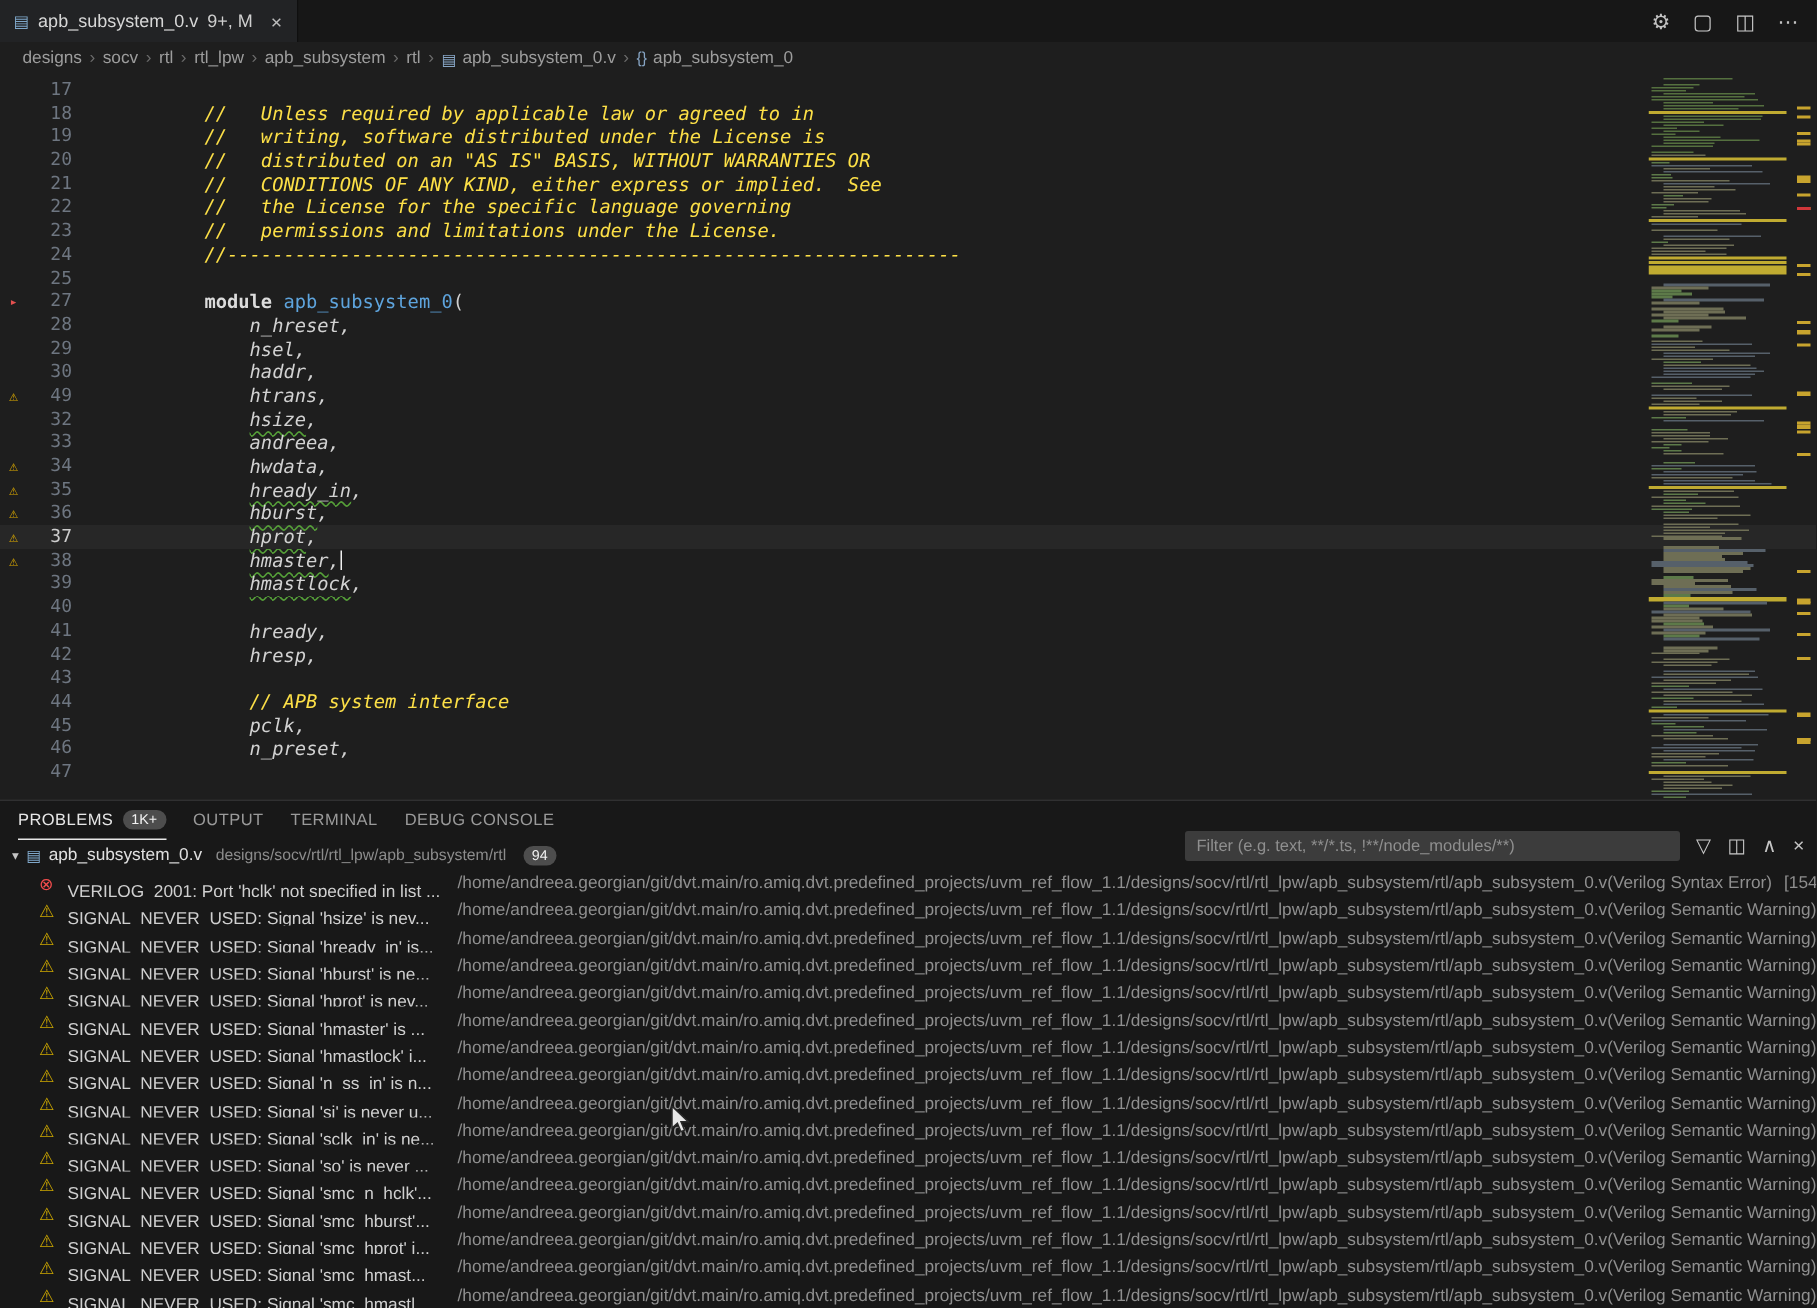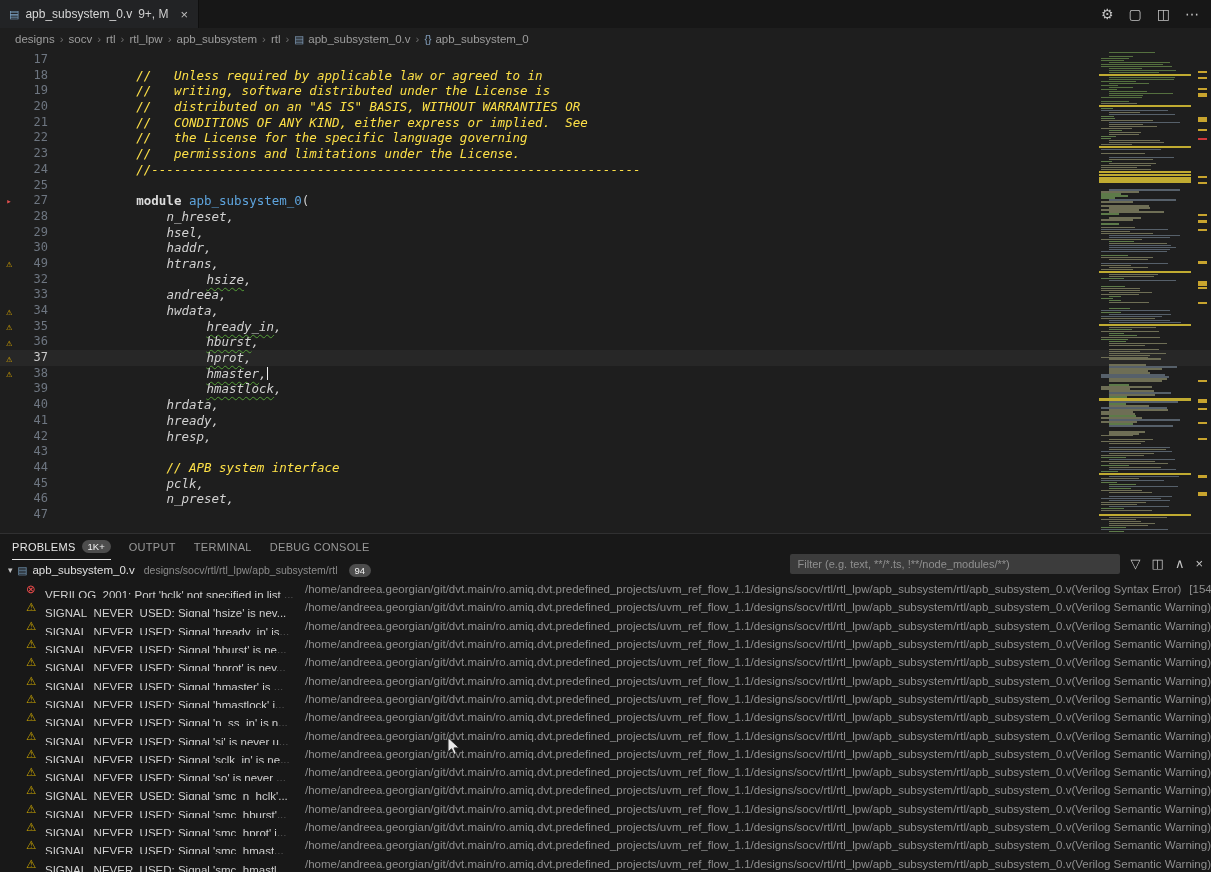--- a/index.html
+++ b/index.html
@@ -39,21 +39,21 @@
   .line.mod .g-mod { display:inline; color:#e5504f; font-size:9px; }
   .ln { width:30px; flex:none; text-align:right; color:#6e7681; font-size:12px; margin-right:13px; cursor:pointer; }
   .line.active .ln { color:#cccccc; }
   .code { white-space:pre; color:#cfcfcf; }
   .cmt { color:#fde047; font-style:italic; }
   .kw  { color:#dcdcdc; font-weight:bold; }
   .ent { color:#5ea4dd; }
   .id  { color:#d2d2d2; font-style:italic; }
   .pl  { color:#cfcfcf; }
   .sq  { text-decoration-line:underline; text-decoration-style:wavy; text-decoration-color:#55a038;
-         text-decoration-thickness:1px; text-underline-offset:2.5px;margin-left:40px; }
+         text-decoration-thickness:1px; text-underline-offset:2.5px; }
   .caret { display:inline-block; width:1.5px; height:13px; background:#f0f0f0; vertical-align:-2px; }
 
   
   .minimap { position:absolute; top:0; right:16px; width:96px; height:483px; overflow:hidden; cursor:pointer; }
   .mm-bar { height:1.4px; margin-bottom:0.6px; background:#6e6e55; }
   .mm-hi { background:#c0ab31 !important; height:2.6px; margin-left:0 !important; }
   .ruler { position:absolute; top:0; right:0; width:16px; height:483px; }
   .ruler-tick { position:absolute; left:3px; width:9px; height:2.4px; background:#c8a42e; }
   .tick-red { background:#d1373a; }
 
@@ -401,23 +401,20 @@
             
           <span class="pl">    </span><span class="id sq">hmastlock</span><span class="id">,</span></span>
         </div>
 
         <div class="line">
           <span class="gut">
             
             
           </span>
           <span class="ln">39</span>
-          <span class="code">
-            
-          <span class="pl">    </span><span class="id">hrdata,</span></span>
         </div>
 
         <div class="line">
           <span class="gut">
             
             
           </span>
           <span class="ln">40</span>
           <span class="code">
             

